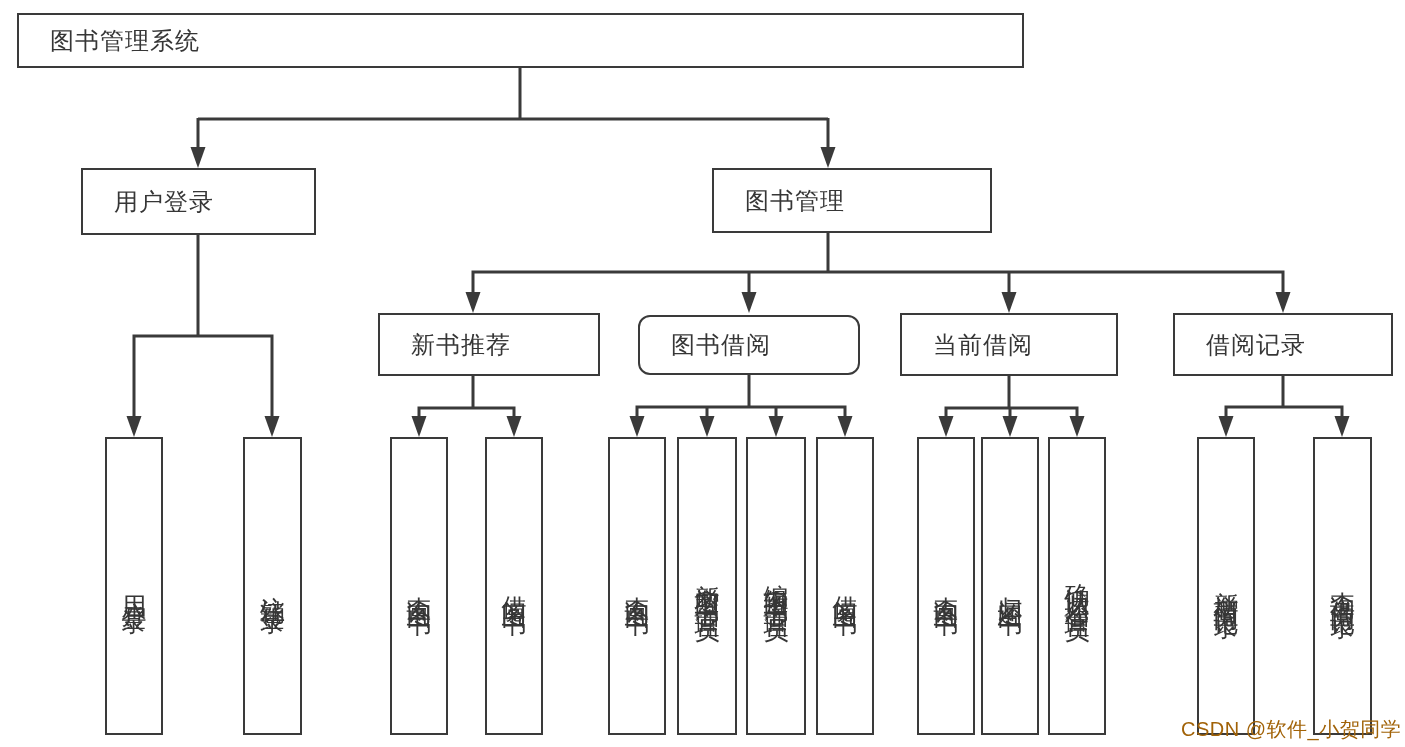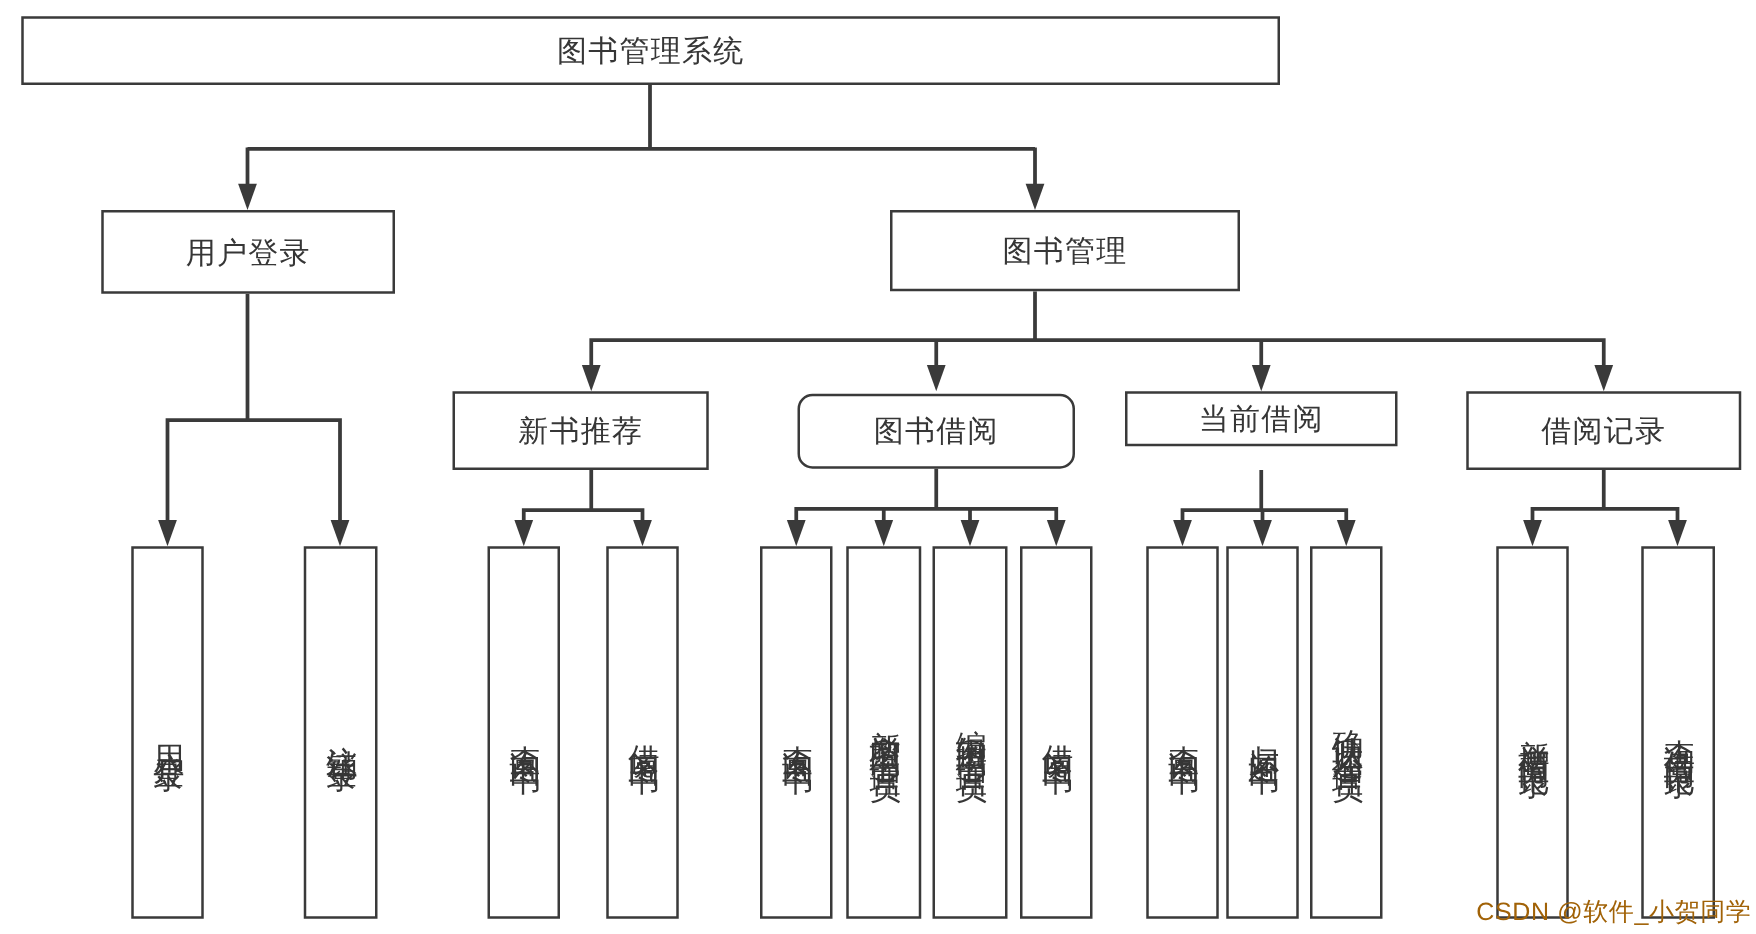--- a/index.html
+++ b/index.html
@@ -9,22 +9,23 @@
     background:#ffffff;
     font-family:"Liberation Sans","DejaVu Sans",sans-serif;
     overflow:hidden;
   }
   .connectors{position:absolute;left:0;top:0;z-index:1;}
   .hbox{
     position:absolute;
     box-sizing:border-box;
     border:2.5px solid #3a3a3a;
     background:#ffffff;
-    display:flex;align-items:center;justify-content:center;
+    display:flex;align-items:center;justify-content:flex-start;
     z-index:2;
+    padding-left:31px;
   }
   .hbox span{
     font-size:24px;letter-spacing:1px;color:#363636;
     white-space:nowrap;
   }
   .vbox{
     position:absolute;
     box-sizing:border-box;
     border:2.5px solid #3a3a3a;
     background:#ffffff;
@@ -96,27 +97,27 @@
     <span>图书管理系统</span>
   </div>
 
   <div class="hbox" style="left:81px;top:168px;width:235px;height:67px;">
     <span>用户登录</span>
   </div>
   <div class="hbox" style="left:712px;top:168px;width:280px;height:65px;">
     <span>图书管理</span>
   </div>
 
-  <div class="hbox" style="left:362px;top:313px;width:205px;height:63px;">
+  <div class="hbox" style="left:378px;top:313px;width:222px;height:63px;">
     <span>新书推荐</span>
   </div>
   <div class="hbox" style="left:638px;top:315px;width:222px;height:60px;border-radius:12px;">
     <span>图书借阅</span>
   </div>
-  <div class="hbox" style="left:900px;top:313px;width:218px;height:44px;">
+  <div class="hbox" style="left:900px;top:313px;width:218px;height:63px;">
     <span>当前借阅</span>
   </div>
   <div class="hbox" style="left:1173px;top:313px;width:220px;height:63px;">
     <span>借阅记录</span>
   </div>
 
   <div class="vbox" style="left:105px;width:58px;">
     <span>用户登录</span>
   </div>
   <div class="vbox" style="left:243px;width:59px;">

